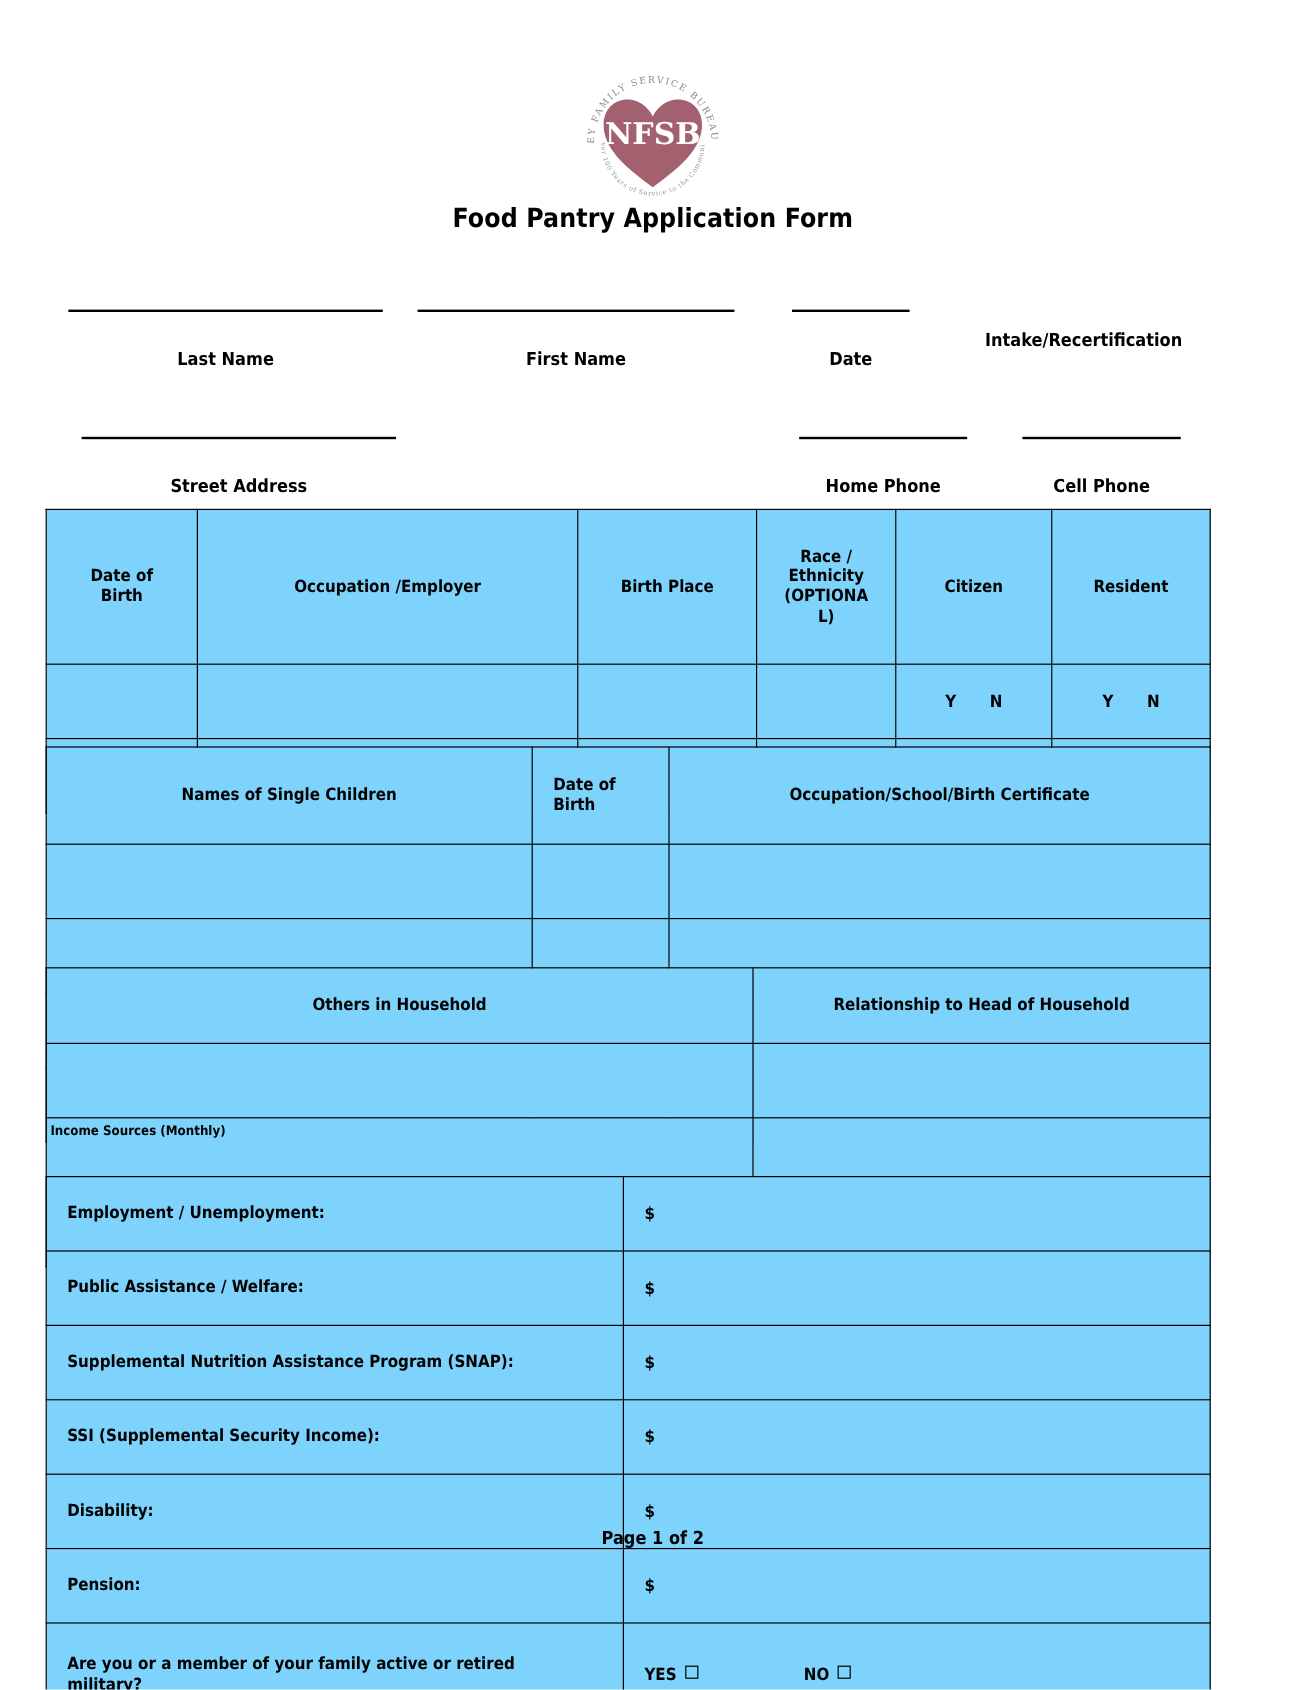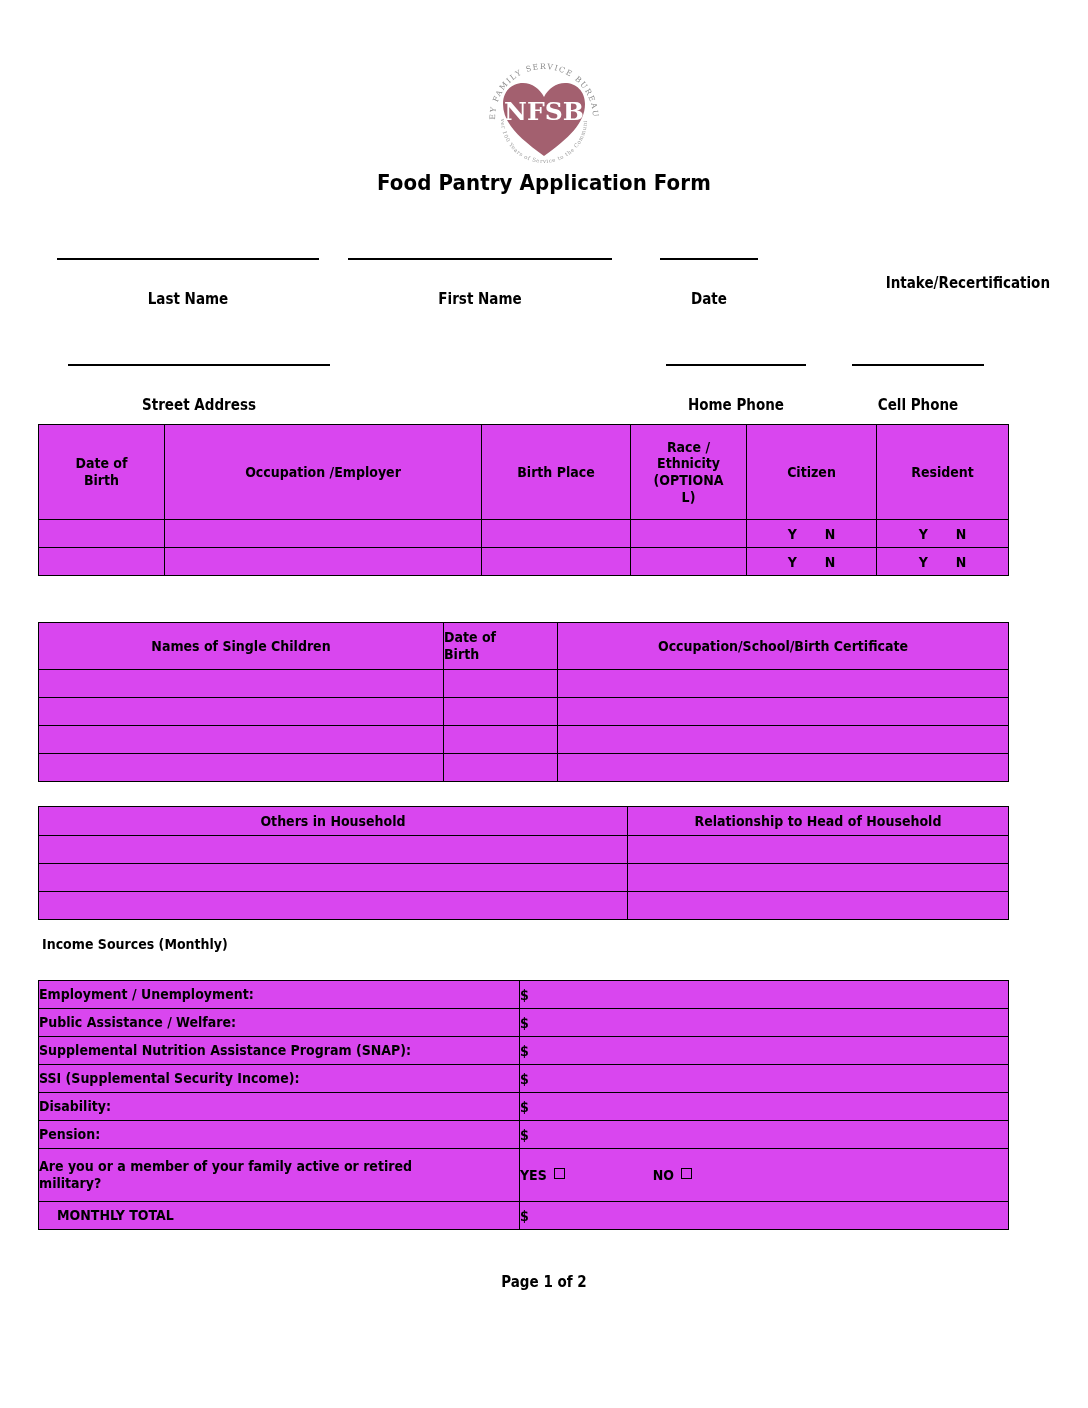--- a/index.html
+++ b/index.html
@@ -74,47 +74,47 @@
   .field.noline .cap { padding-top: 16px; }
 
   
   table.grid {
     position: absolute;
     border-collapse: collapse;
     table-layout: fixed;
   }
   table.grid td, table.grid th {
     border: 1.6px solid #000;
-    padding: 0;
+    padding: 17px;
     vertical-align: middle;
     font-weight: bold;
     font-size: 14px;
     font-family: "DejaVu Sans", sans-serif;
     font-stretch: condensed;
-    background: #d946ef;
+    background: #7dd3fc;
   }
   .hdr-center { text-align: center; padding: 4px 2px; line-height: 1.18; }
   .hdr-left { text-align: left; padding: 4px 6px; line-height: 1.18; }
   .blank-cell { height: 27px; }
 
   .yn {
     text-align: center;
     font-size: 14px;
     font-weight: bold;
     font-family: "DejaVu Sans", sans-serif;
     font-stretch: condensed;
     letter-spacing: 0;
   }
   .yn span { display: inline-block; }
   .yn .y { margin-right: 28px; }
 
   
   .section-label {
     position: absolute;
-    font-size: 14px;
+    font-size: 11px;
     font-weight: bold;
     font-family: "DejaVu Sans", sans-serif;
     font-stretch: condensed;
     text-align: right;
   }
   .inc-label {
     text-align: left;
     padding: 4px 4px 4px 22px;
     font-size: 14.5px;
     line-height: 1.25;
@@ -196,21 +196,21 @@
       <div class="cap">Last Name</div>
     </div>
     <div class="field" style="left:348px; width:264px;">
       <div class="rule" style="width:264px;"></div>
       <div class="cap">First Name</div>
     </div>
     <div class="field" style="left:660px; width:98px;">
       <div class="rule" style="width:98px;"></div>
       <div class="cap">Date</div>
     </div>
-    <div class="field noline" style="left:844px; width:206px;text-align:right;">
+    <div class="field noline" style="left:800px; width:206px;">
       <div class="cap">Intake/Recertification</div>
     </div>
   </div>
 
   <div class="field-row" style="top:364px;">
     <div class="field" style="left:68px; width:262px;">
       <div class="rule" style="width:262px;"></div>
       <div class="cap">Street Address</div>
     </div>
     <div class="field" style="left:656px; width:160px;">

